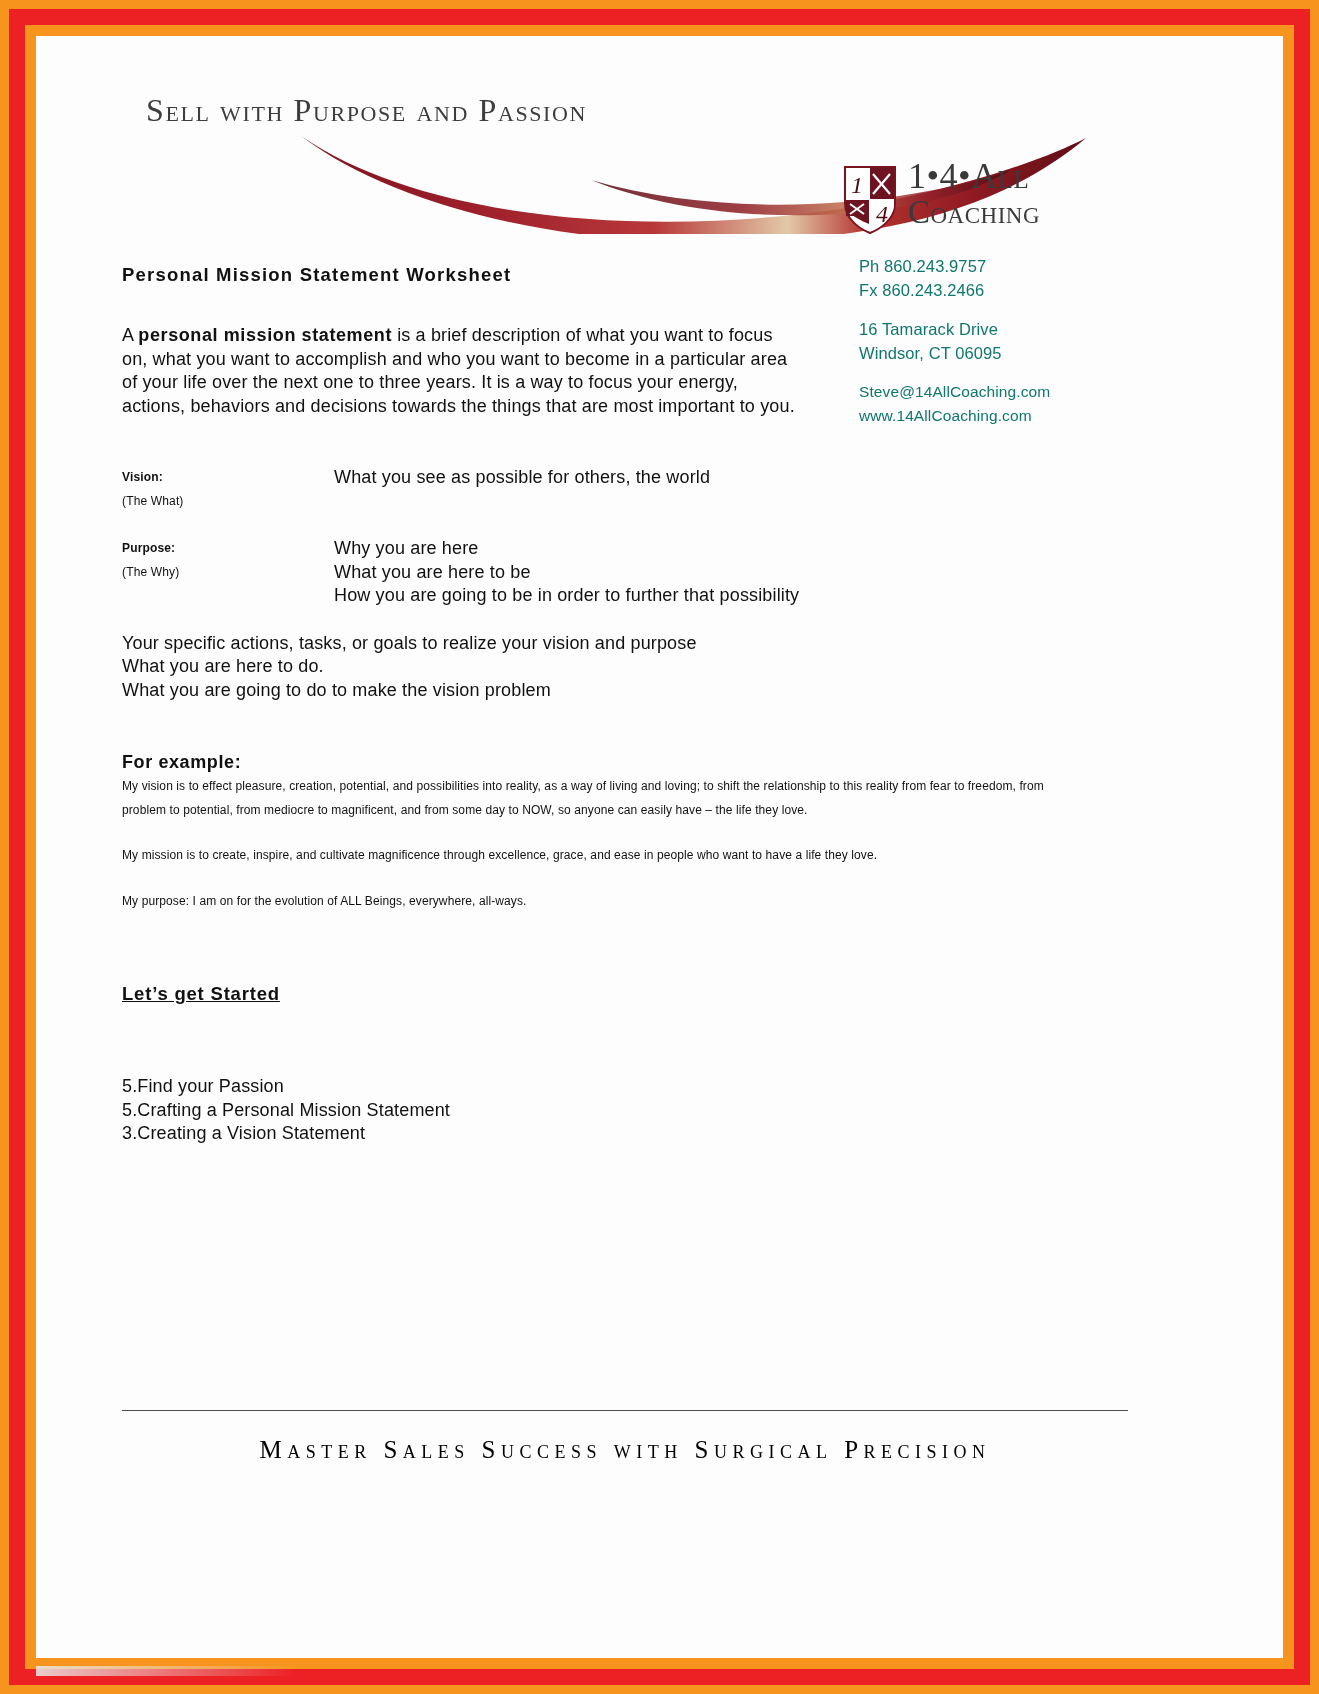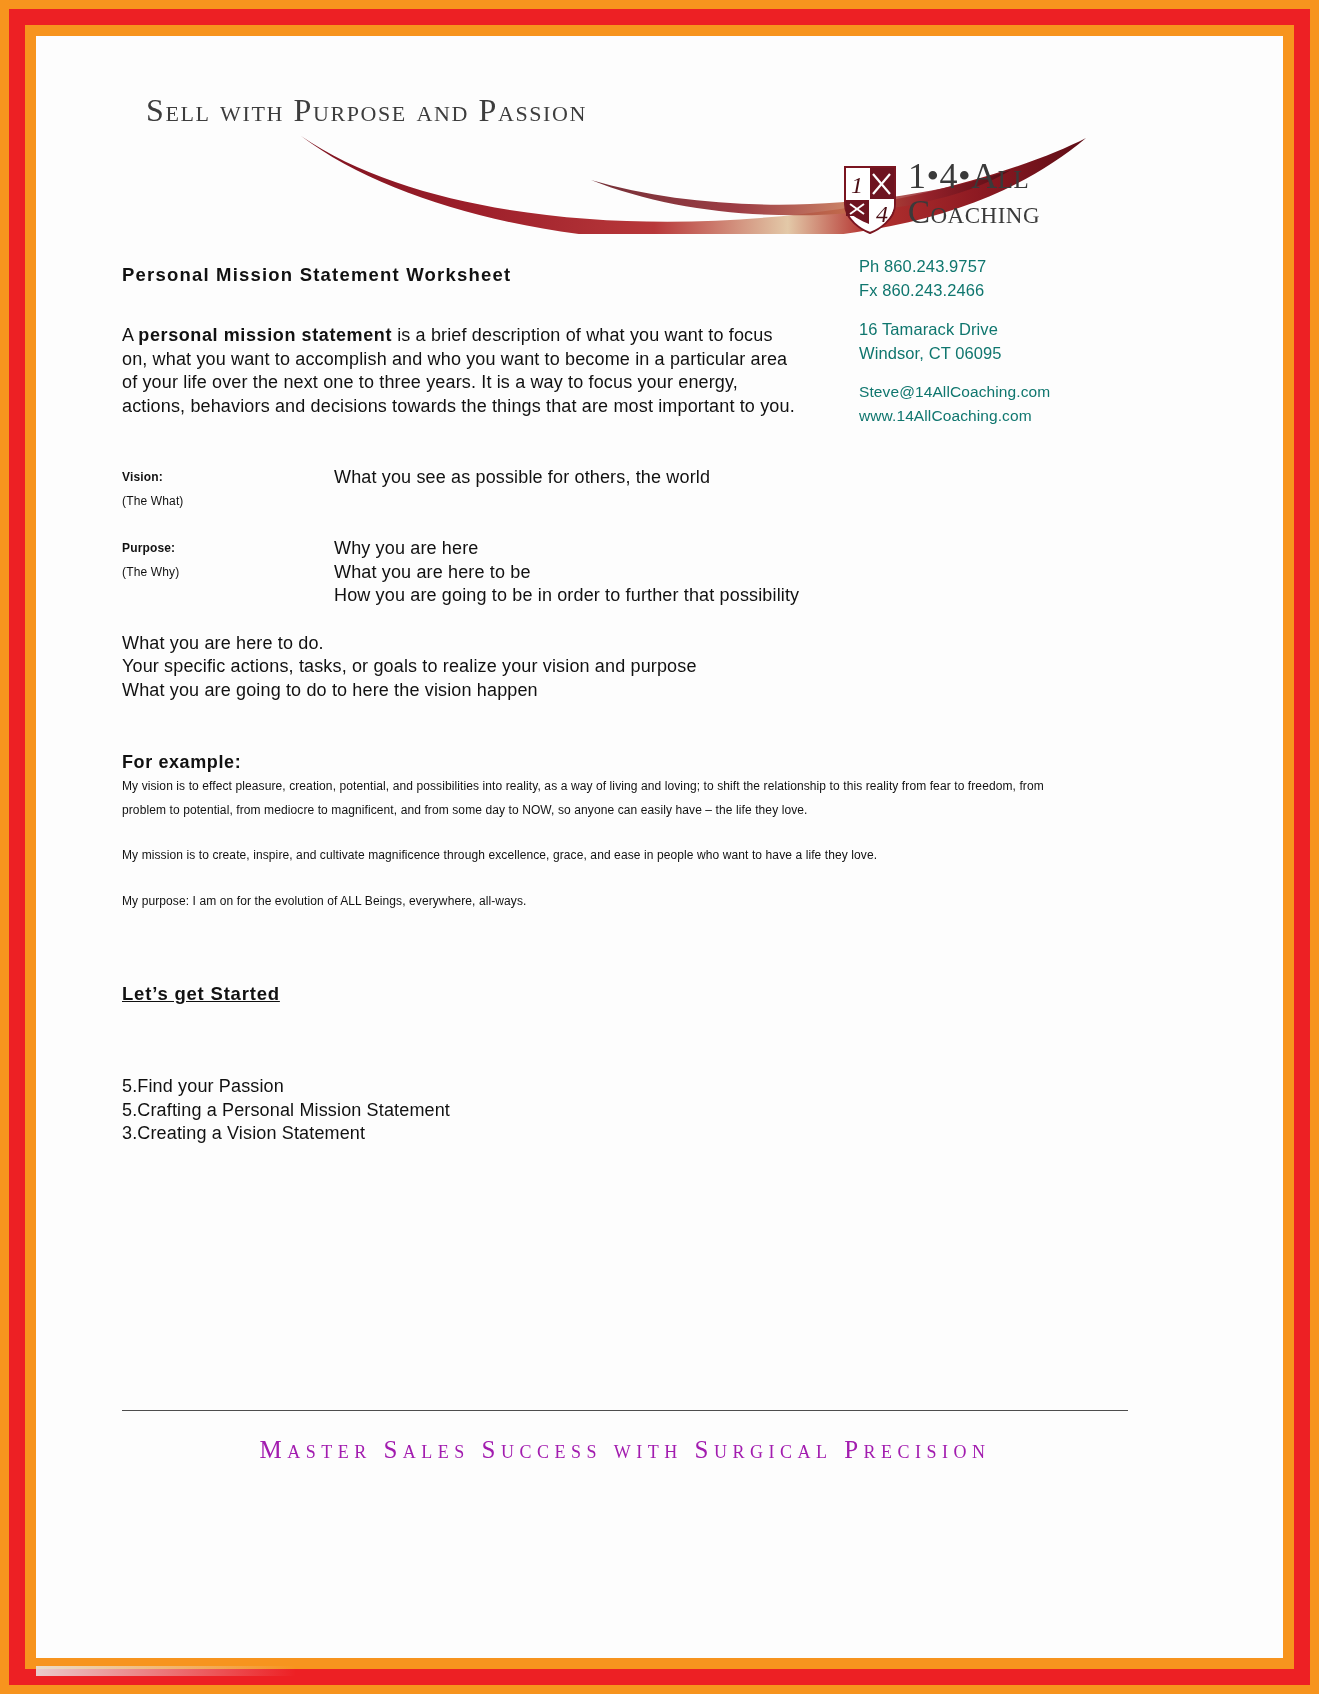--- a/index.html
+++ b/index.html
@@ -236,21 +236,21 @@
   #footer-text {
     position: absolute;
     left: 86px;
     top: 1400px;
     width: 1006px;
     text-align: center;
     font-family: "Liberation Serif", serif;
     font-size: 25px;
     font-variant: small-caps;
     letter-spacing: 5.5px;
-    color: #a21caf;
+    color: #000000;
     white-space: nowrap;
   }
 </style>
 </head>
 <body>
 
 <div id="page">
 
   <div id="frame-outer"></div>
   <div id="frame-red"></div>
@@ -354,23 +354,23 @@
           </div>
           <div class="defdesc">
             <div>Why you are here</div>
             <div>What you are here to be</div>
             <div>How you are going to be in order to further that possibility</div>
           </div>
         </div>
 
         <div class="defrow">
           <div class="defdesc">
+            <div>Your specific actions, tasks, or goals to realize your vision and purpose</div>
             <div>What you are here to do.</div>
-            <div>Your specific actions, tasks, or goals to realize your vision and purpose</div>
-            <div>What you are going to do to here the vision happen</div>
+            <div>What you are going to do to make the vision problem</div>
           </div>
         </div>
       </div>
 
       <div class="example-head">For example:</div>
       <p class="para">My vision is to effect pleasure, creation, potential, and possibilities into reality, as a way of living and loving; to shift the relationship to this reality from fear to freedom, from problem to potential, from mediocre to magnificent, and from some day to NOW, so anyone can easily have – the life they love.</p>
       <p class="para">My mission is to create, inspire, and cultivate magnificence through excellence, grace, and ease in people who want to have a life they love.</p>
       <p class="para last">My purpose: I am on for the evolution of ALL Beings, everywhere, all-ways.</p>
 
       <div class="started">Let’s get Started</div>

